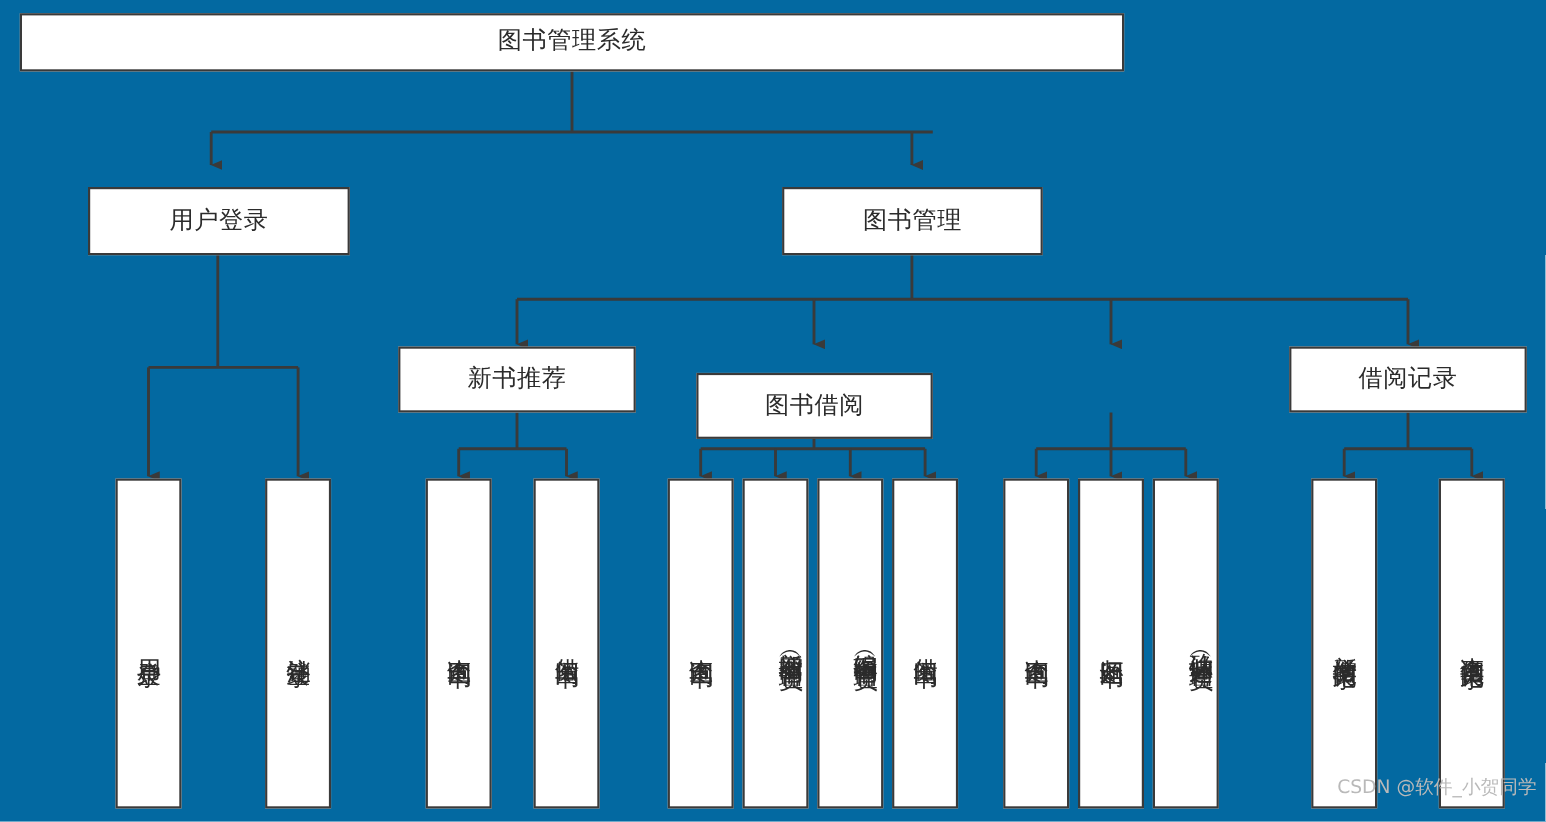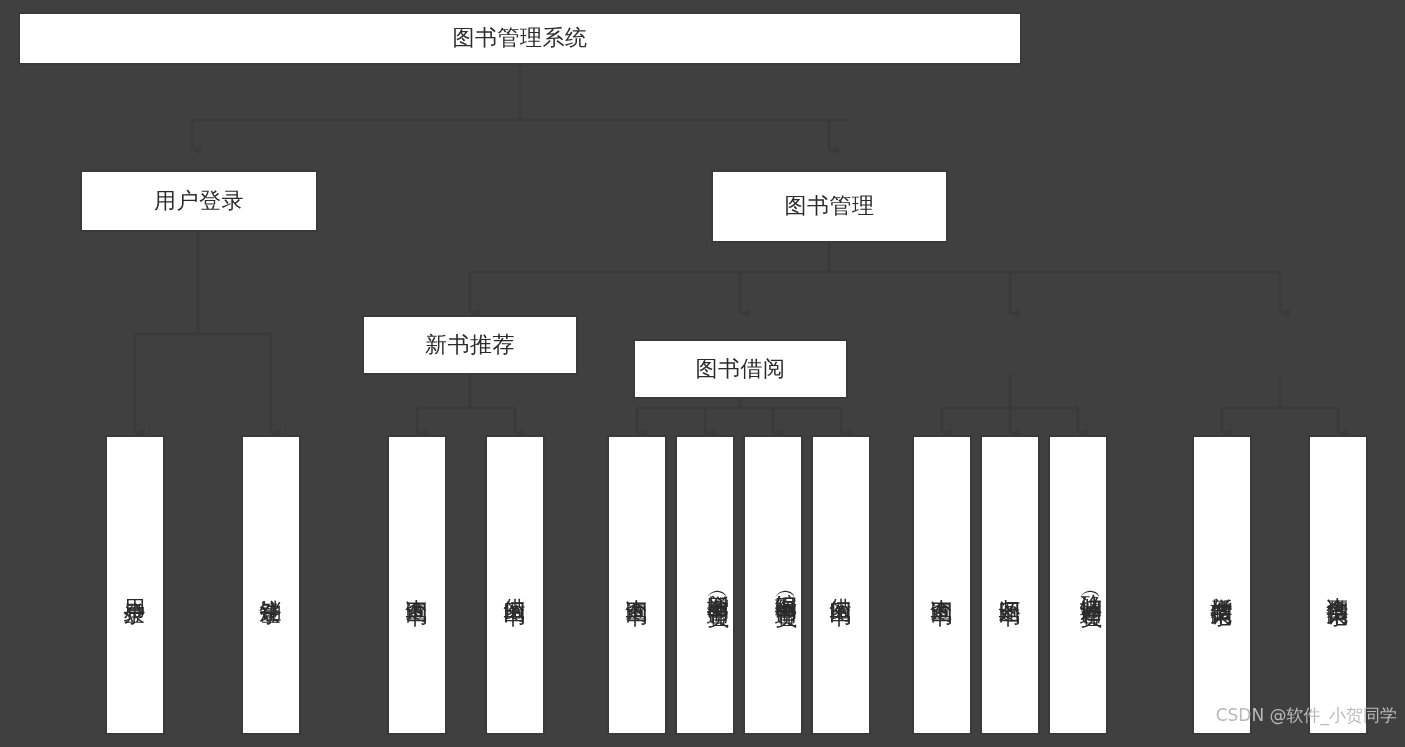--- a/index.html
+++ b/index.html
@@ -7,21 +7,21 @@
     padding: 0;
     background: #ffffff;
   }
   body {
     font-family: "DejaVu Sans", "Liberation Sans", sans-serif;
   }
   #canvas {
     position: relative;
     width: 1405px;
     height: 747px;
-    background: #404040;
+    background: #0369a1;
     overflow: hidden;
   }
   svg#wires {
     position: absolute;
     left: 0;
     top: 0;
     width: 1405px;
     height: 747px;
   }
   .node {
@@ -117,33 +117,36 @@
   </svg>
 
   <div class="node node-h" style="left:18px; top:12px; width:1004px; height:53px;">
     <span>图书管理系统</span>
   </div>
 
   <div class="node node-h" style="left:80px; top:170px; width:238px; height:62px;">
     <span>用户登录</span>
   </div>
 
-  <div class="node node-h" style="left:711px; top:170px; width:237px; height:73px;">
+  <div class="node node-h" style="left:711px; top:170px; width:237px; height:62px;">
     <span>图书管理</span>
   </div>
 
   <div class="node node-h" style="left:362px; top:315px; width:216px; height:60px;">
     <span>新书推荐</span>
   </div>
 
   <div class="node node-h" style="left:633px; top:315px; width:215px; height:60px;margin-top:24px;">
     <span>图书借阅</span>
   </div>
 
 
+  <div class="node node-h" style="left:1172px; top:315px; width:216px; height:60px;">
+    <span>借阅记录</span>
+  </div>
 
   <div class="node node-v" style="left:105px; top:435px; width:60px; height:300px;">
     <span>用户登录</span>
   </div>
 
   <div class="node node-v" style="left:241px; top:435px; width:60px; height:300px;">
     <span>注销登录</span>
   </div>
 
   <div class="node node-v" style="left:387px; top:435px; width:60px; height:300px;">

